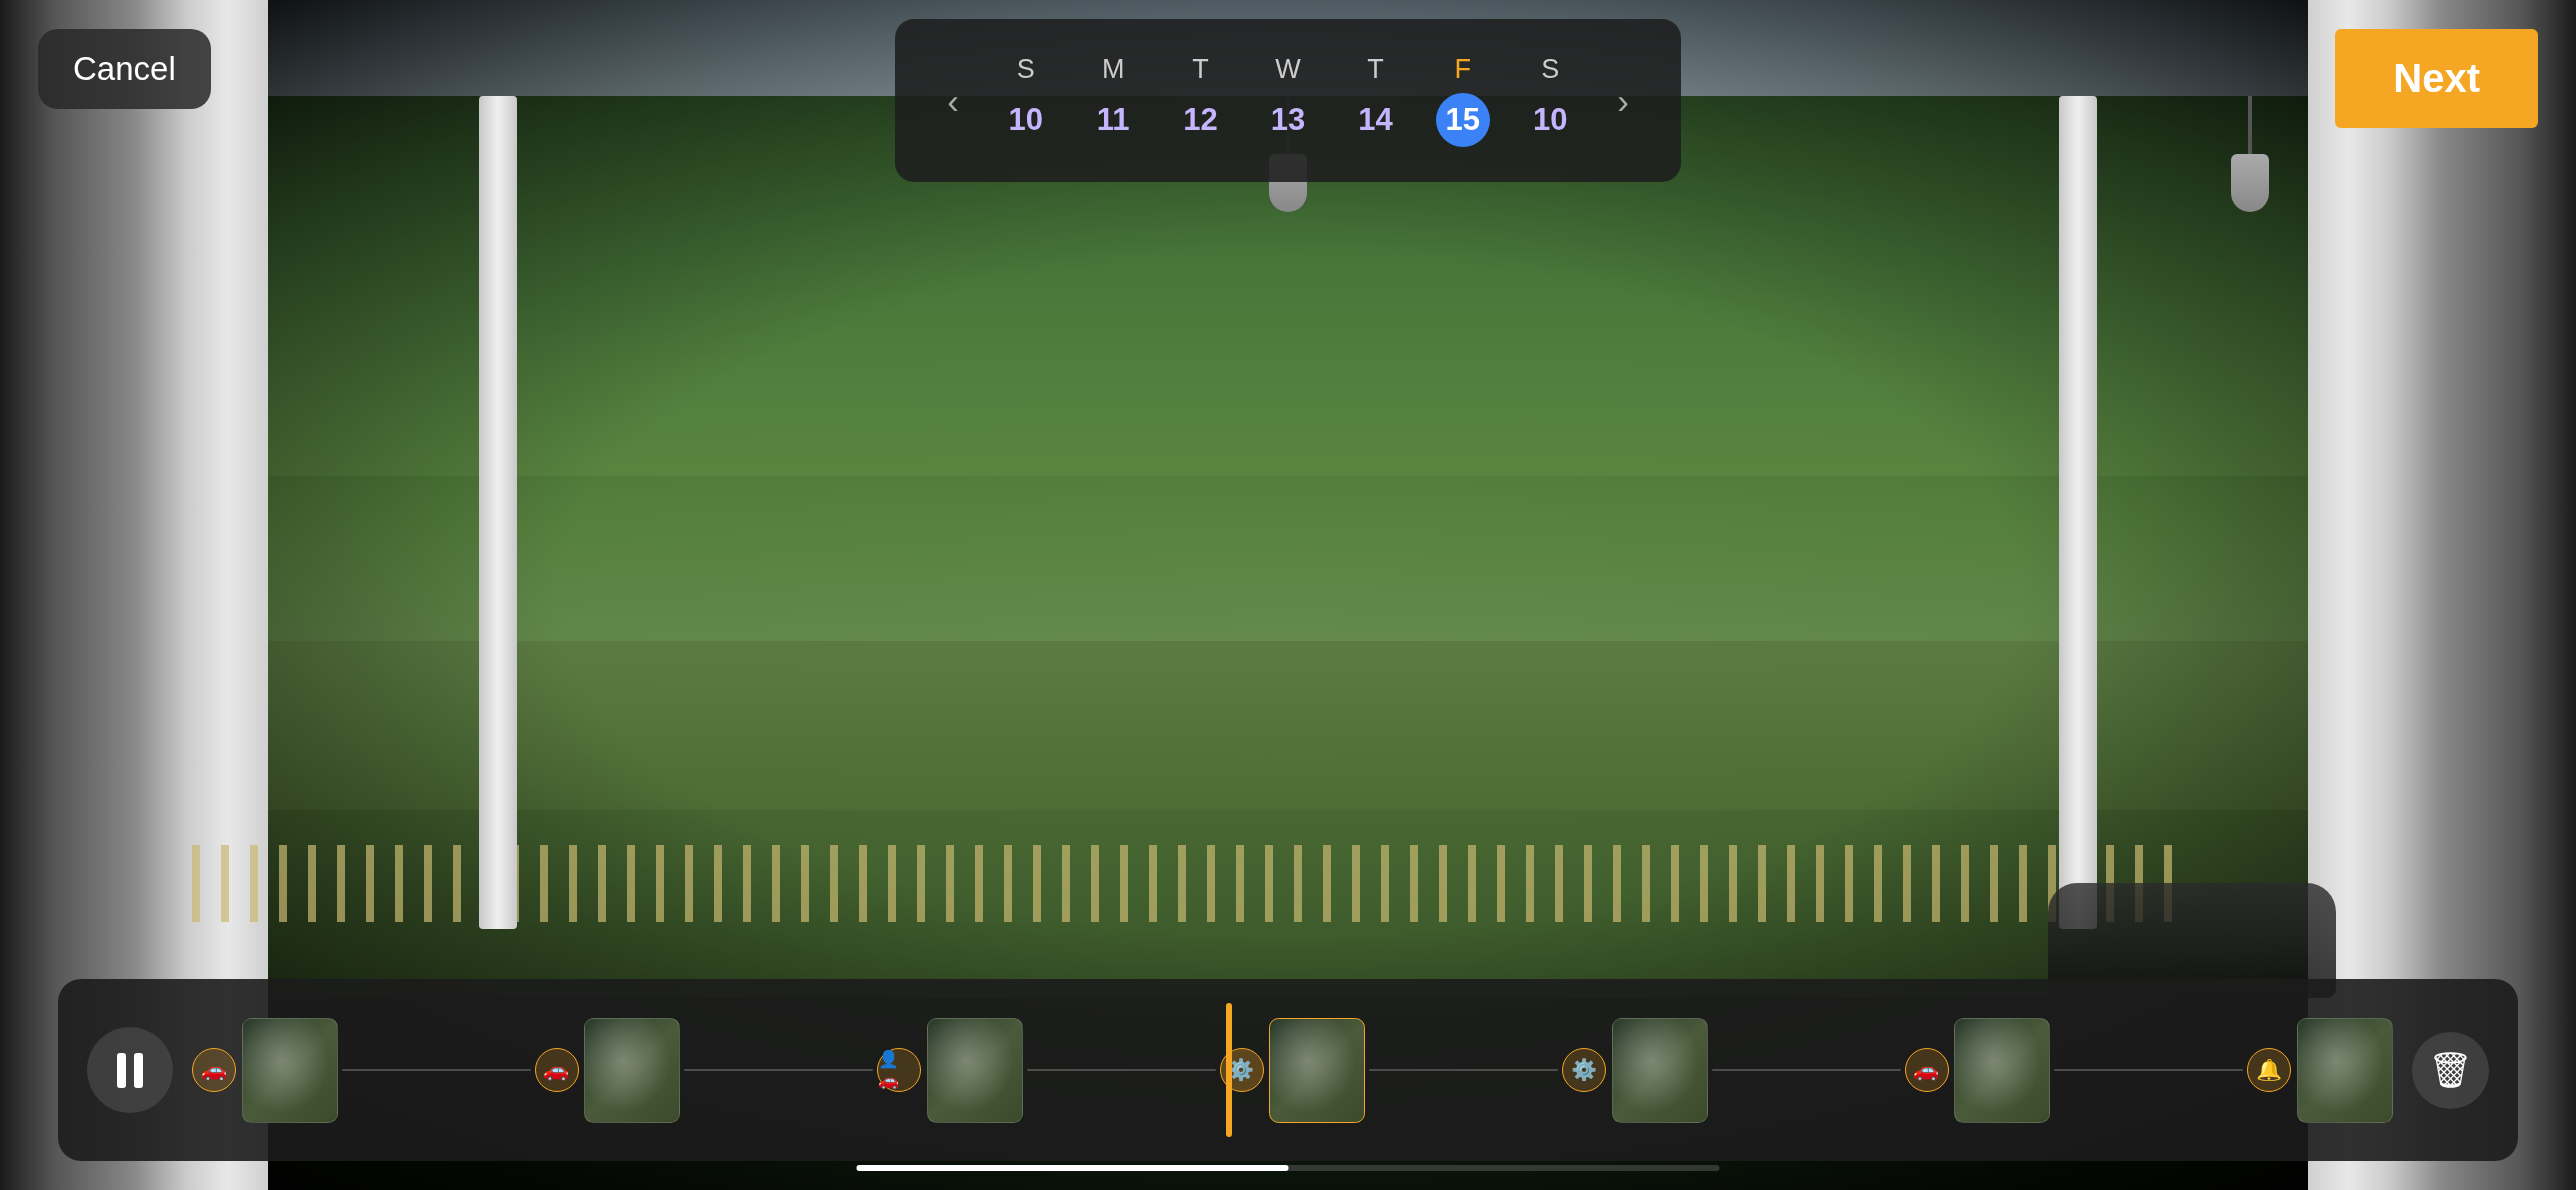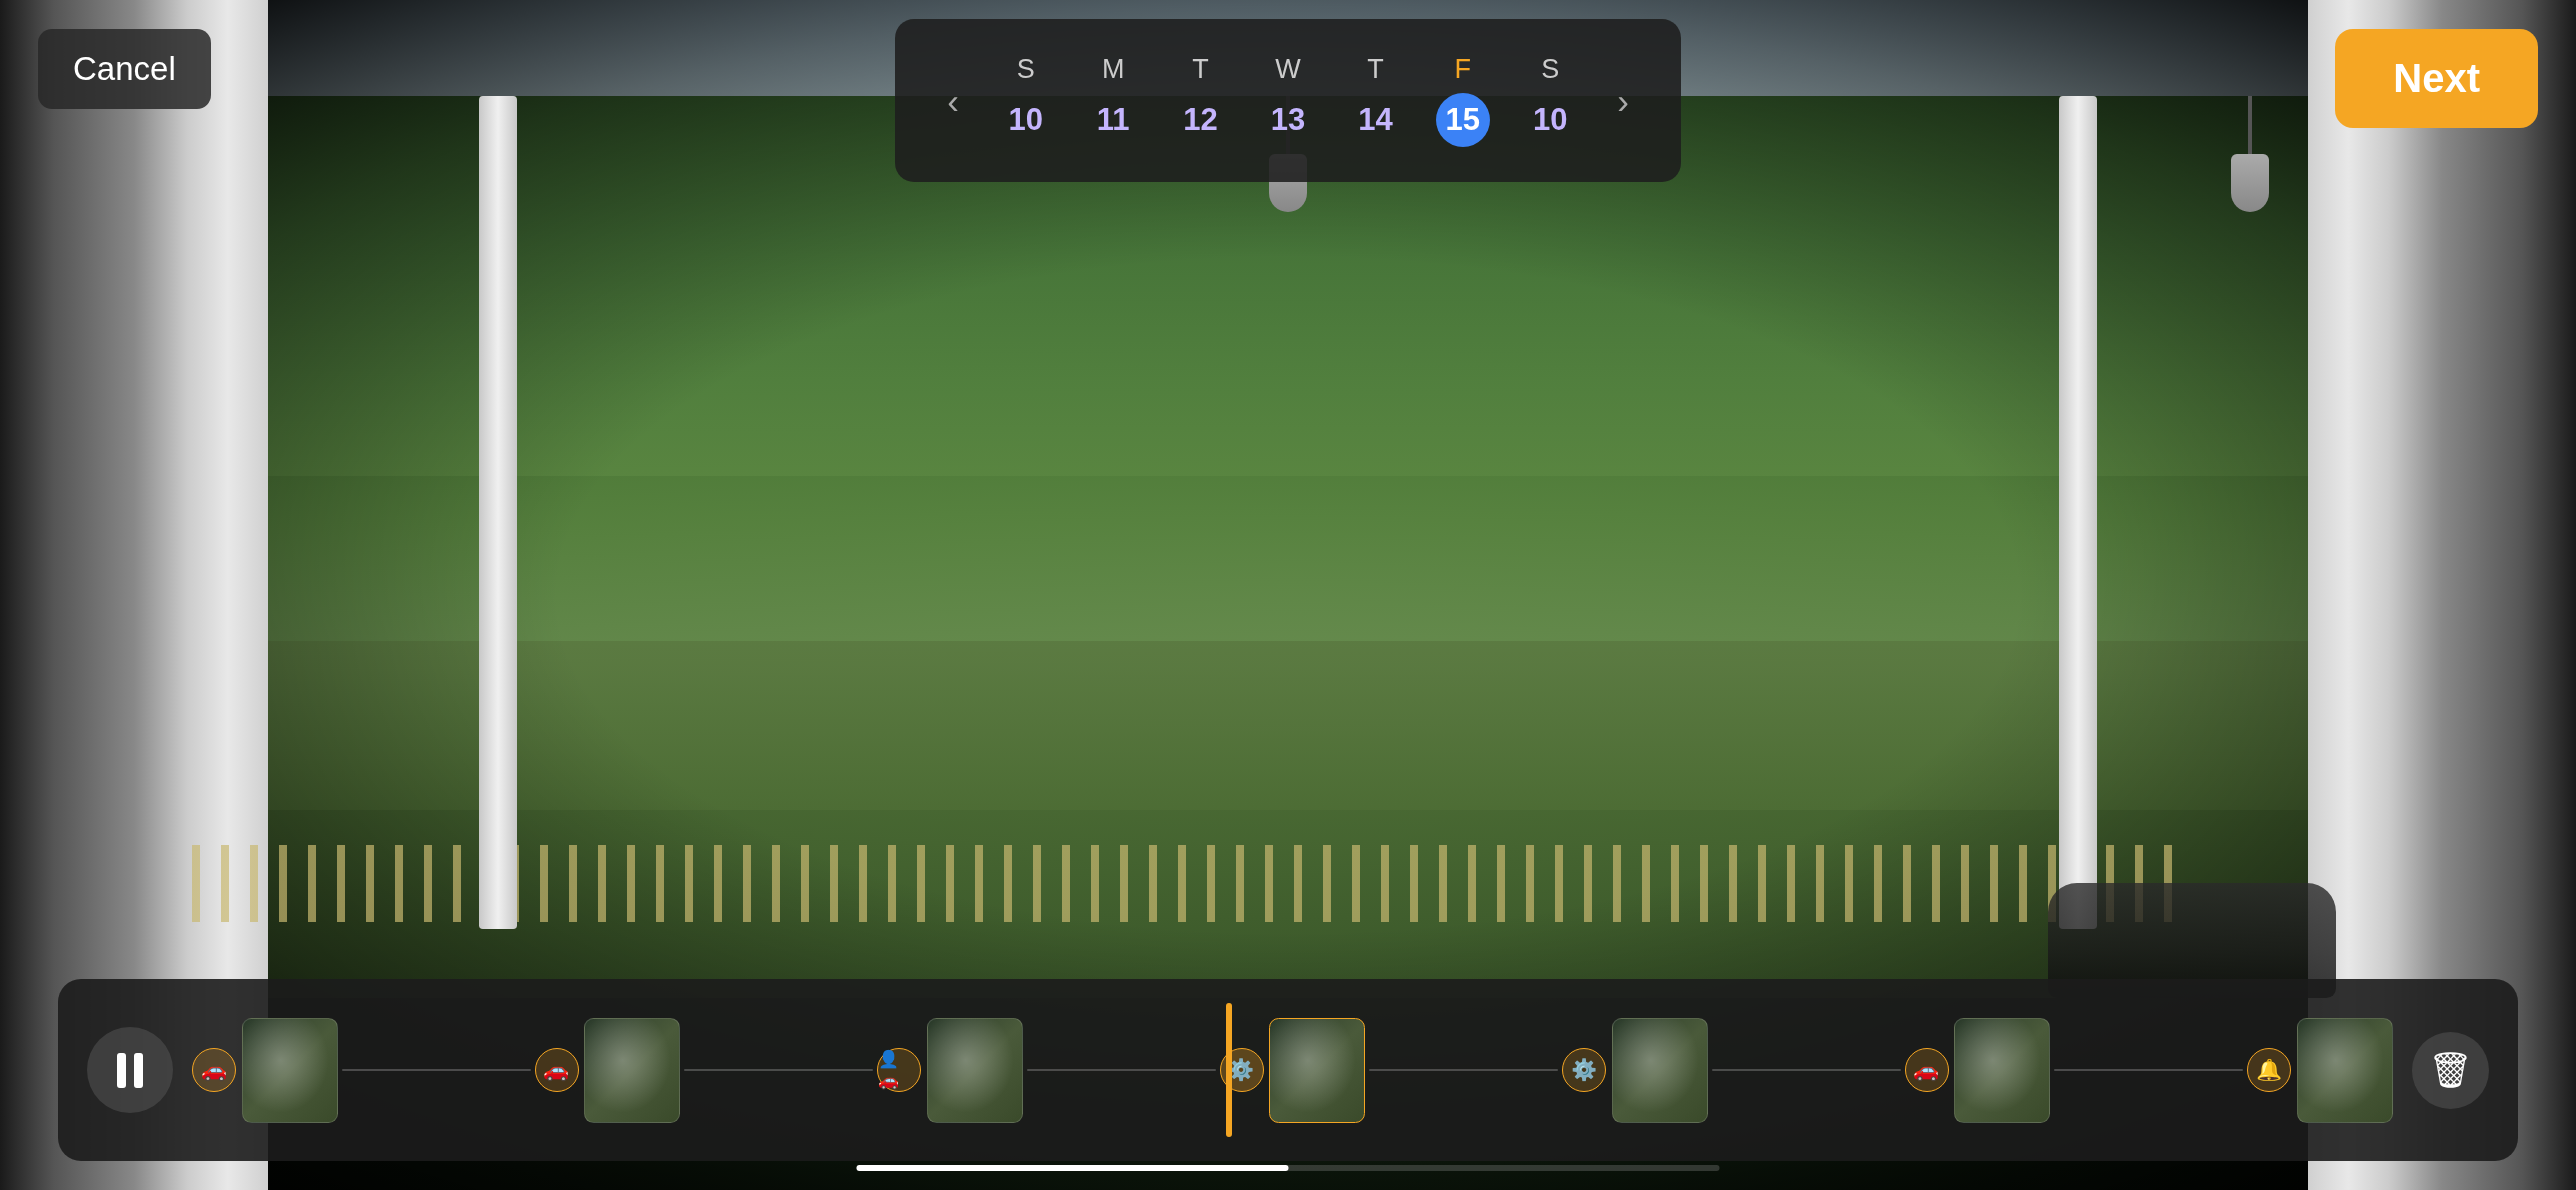--- a/index.html
+++ b/index.html
@@ -232,37 +232,37 @@
     }
 
     
     .cancel-btn {
       position: absolute;
       top: 29px;
       left: 38px;
       z-index: 10;
       background: rgba(40, 40, 40, 0.85);
       border: none;
-      border-radius: 14px;
+      border-radius: 20px;
       padding: 21px 35px;
       color: #fff;
       font-size: 33px;
       font-weight: 500;
       cursor: pointer;
     }
 
     
     .next-btn {
       position: absolute;
       top: 29px;
       right: 38px;
       z-index: 10;
       background: #f5a623;
       border: none;
-      border-radius: 18px;
+      border-radius: 6px;
       padding: 27px 58px;
       color: #fff;
       font-size: 40px;
       font-weight: 700;
       cursor: pointer;
     }
 
     
     .timeline-bar {
       position: absolute;

